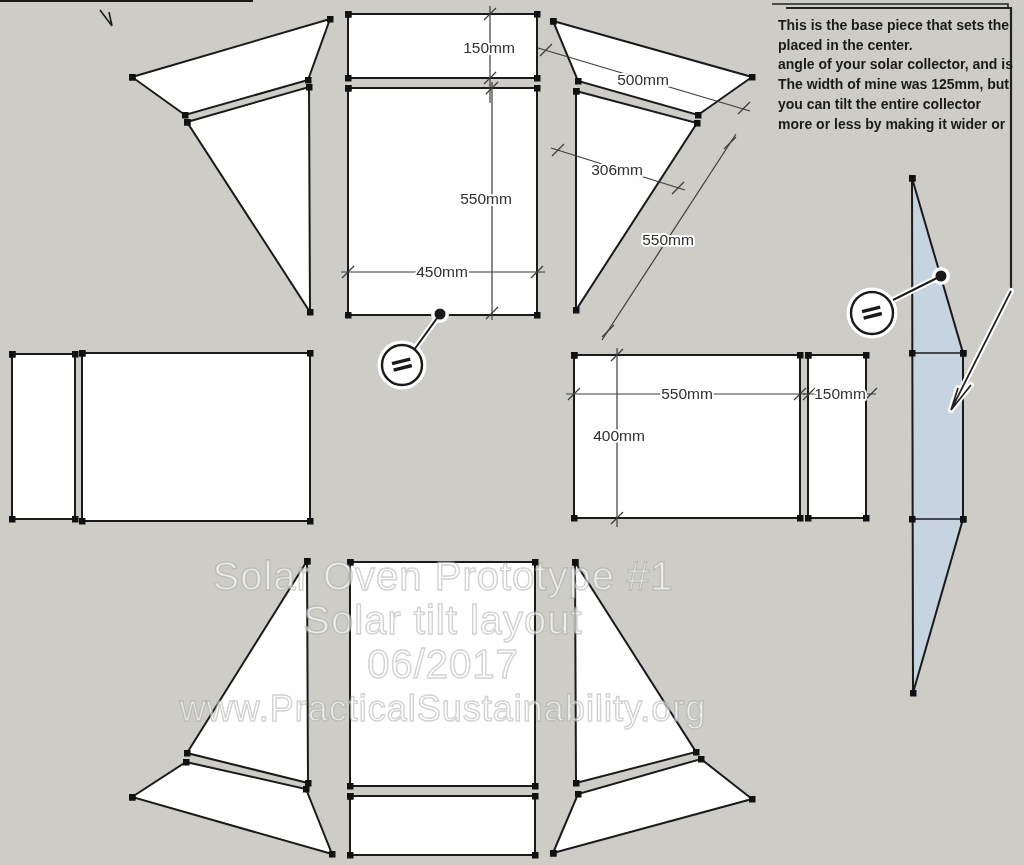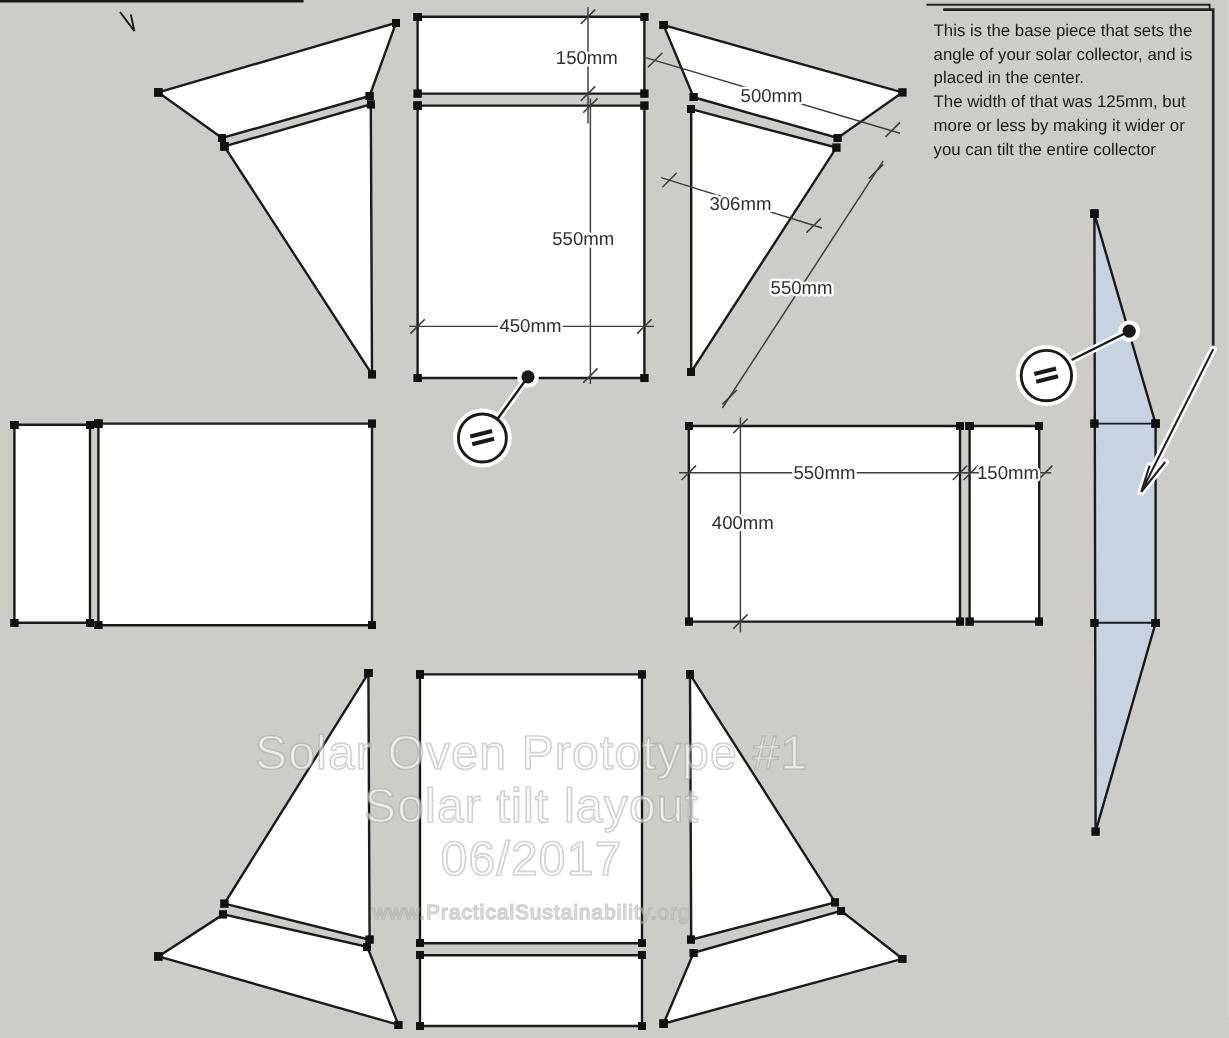--- a/index.html
+++ b/index.html
@@ -31,32 +31,32 @@
   .lead{stroke:#1a1a1a;stroke-width:2;fill:none;}
   .mcirc{fill:#ffffff;stroke:#1a1a1a;stroke-width:2.4;}
   .mhalo{fill:#ffffff;}
   .dot{fill:#1a1a1a;}
   .meq{font-weight:bold;font-size:30px;font-family:"DejaVu Sans",sans-serif;fill:#1a1a1a;text-anchor:middle;}
   .noteline{stroke:#222222;fill:none;}
   .artifact{stroke:#1a1a1a;fill:none;}
 
   #note-box{
     position:absolute;left:778px;top:16px;width:238px;
-    font-size:14px;line-height:19.7px;color:#1a1a1a;
+    font-size:14px;line-height:19.7px;color:#1a1a1a;font-weight:bold;
   }
   #watermark{
-    position:absolute;left:93px;top:606px;width:700px;
+    position:absolute;left:93px;top:554px;width:700px;
     text-align:center;letter-spacing:1px;
     color:rgba(255,255,255,0.28);
     -webkit-text-stroke:1.4px rgba(137,136,133,0.38);
     text-shadow:0 0 2px rgba(255,255,255,0.55);
     pointer-events:none;
   }
   .wm-big{font-size:40px;line-height:44px;}
-  .wm-small{font-size:17px;line-height:42px;margin-top:2px;}
+  .wm-small{font-size:36px;line-height:42px;margin-top:2px;}
 </style>
 </head>
 <body>
 
 <div id="stage">
 
 <svg width="1024" height="865" viewBox="0 0 1024 865">
   <defs>
     <marker id="v" markerUnits="userSpaceOnUse" markerWidth="7" markerHeight="7" refX="3.5" refY="3.5" orient="0">
       <rect width="7" height="7" fill="#111111"></rect>
@@ -170,25 +170,25 @@
   <g>
     <path class="noteline" d="M772 4 H1008 V8" stroke-width="1.6"></path>
     <path class="noteline" d="M786 8 H1011 V291" stroke-width="2.2"></path>
     <path class="halo" d="M1011 291 L951 410 M951 410 L971 385 M951 410 L958 388"></path>
     <path class="noteline" d="M1011 291 L951 410 M951 410 L971 385 M951 410 L958 388" stroke-width="1.7"></path>
   </g>
 </svg>
 
 <div id="note-box">
   <div>This is the base piece that sets the</div>
+  <div>placed in the center.</div>
   <div>angle of your solar collector, and is</div>
-  <div>placed in the center.</div>
-  <div>The width of that was 125mm, but</div>
+  <div>The width of mine was 125mm, but</div>
+  <div>you can tilt the entire collector</div>
   <div>more or less by making it wider or</div>
-  <div>you can tilt the entire collector</div>
 </div>
 
 <div id="watermark">
   <div class="wm-big">Solar Oven Prototype #1</div>
   <div class="wm-big">Solar tilt layout</div>
   <div class="wm-big">06/2017</div>
   <div class="wm-small">www.PracticalSustainability.org</div>
 </div>
 
 </div>

